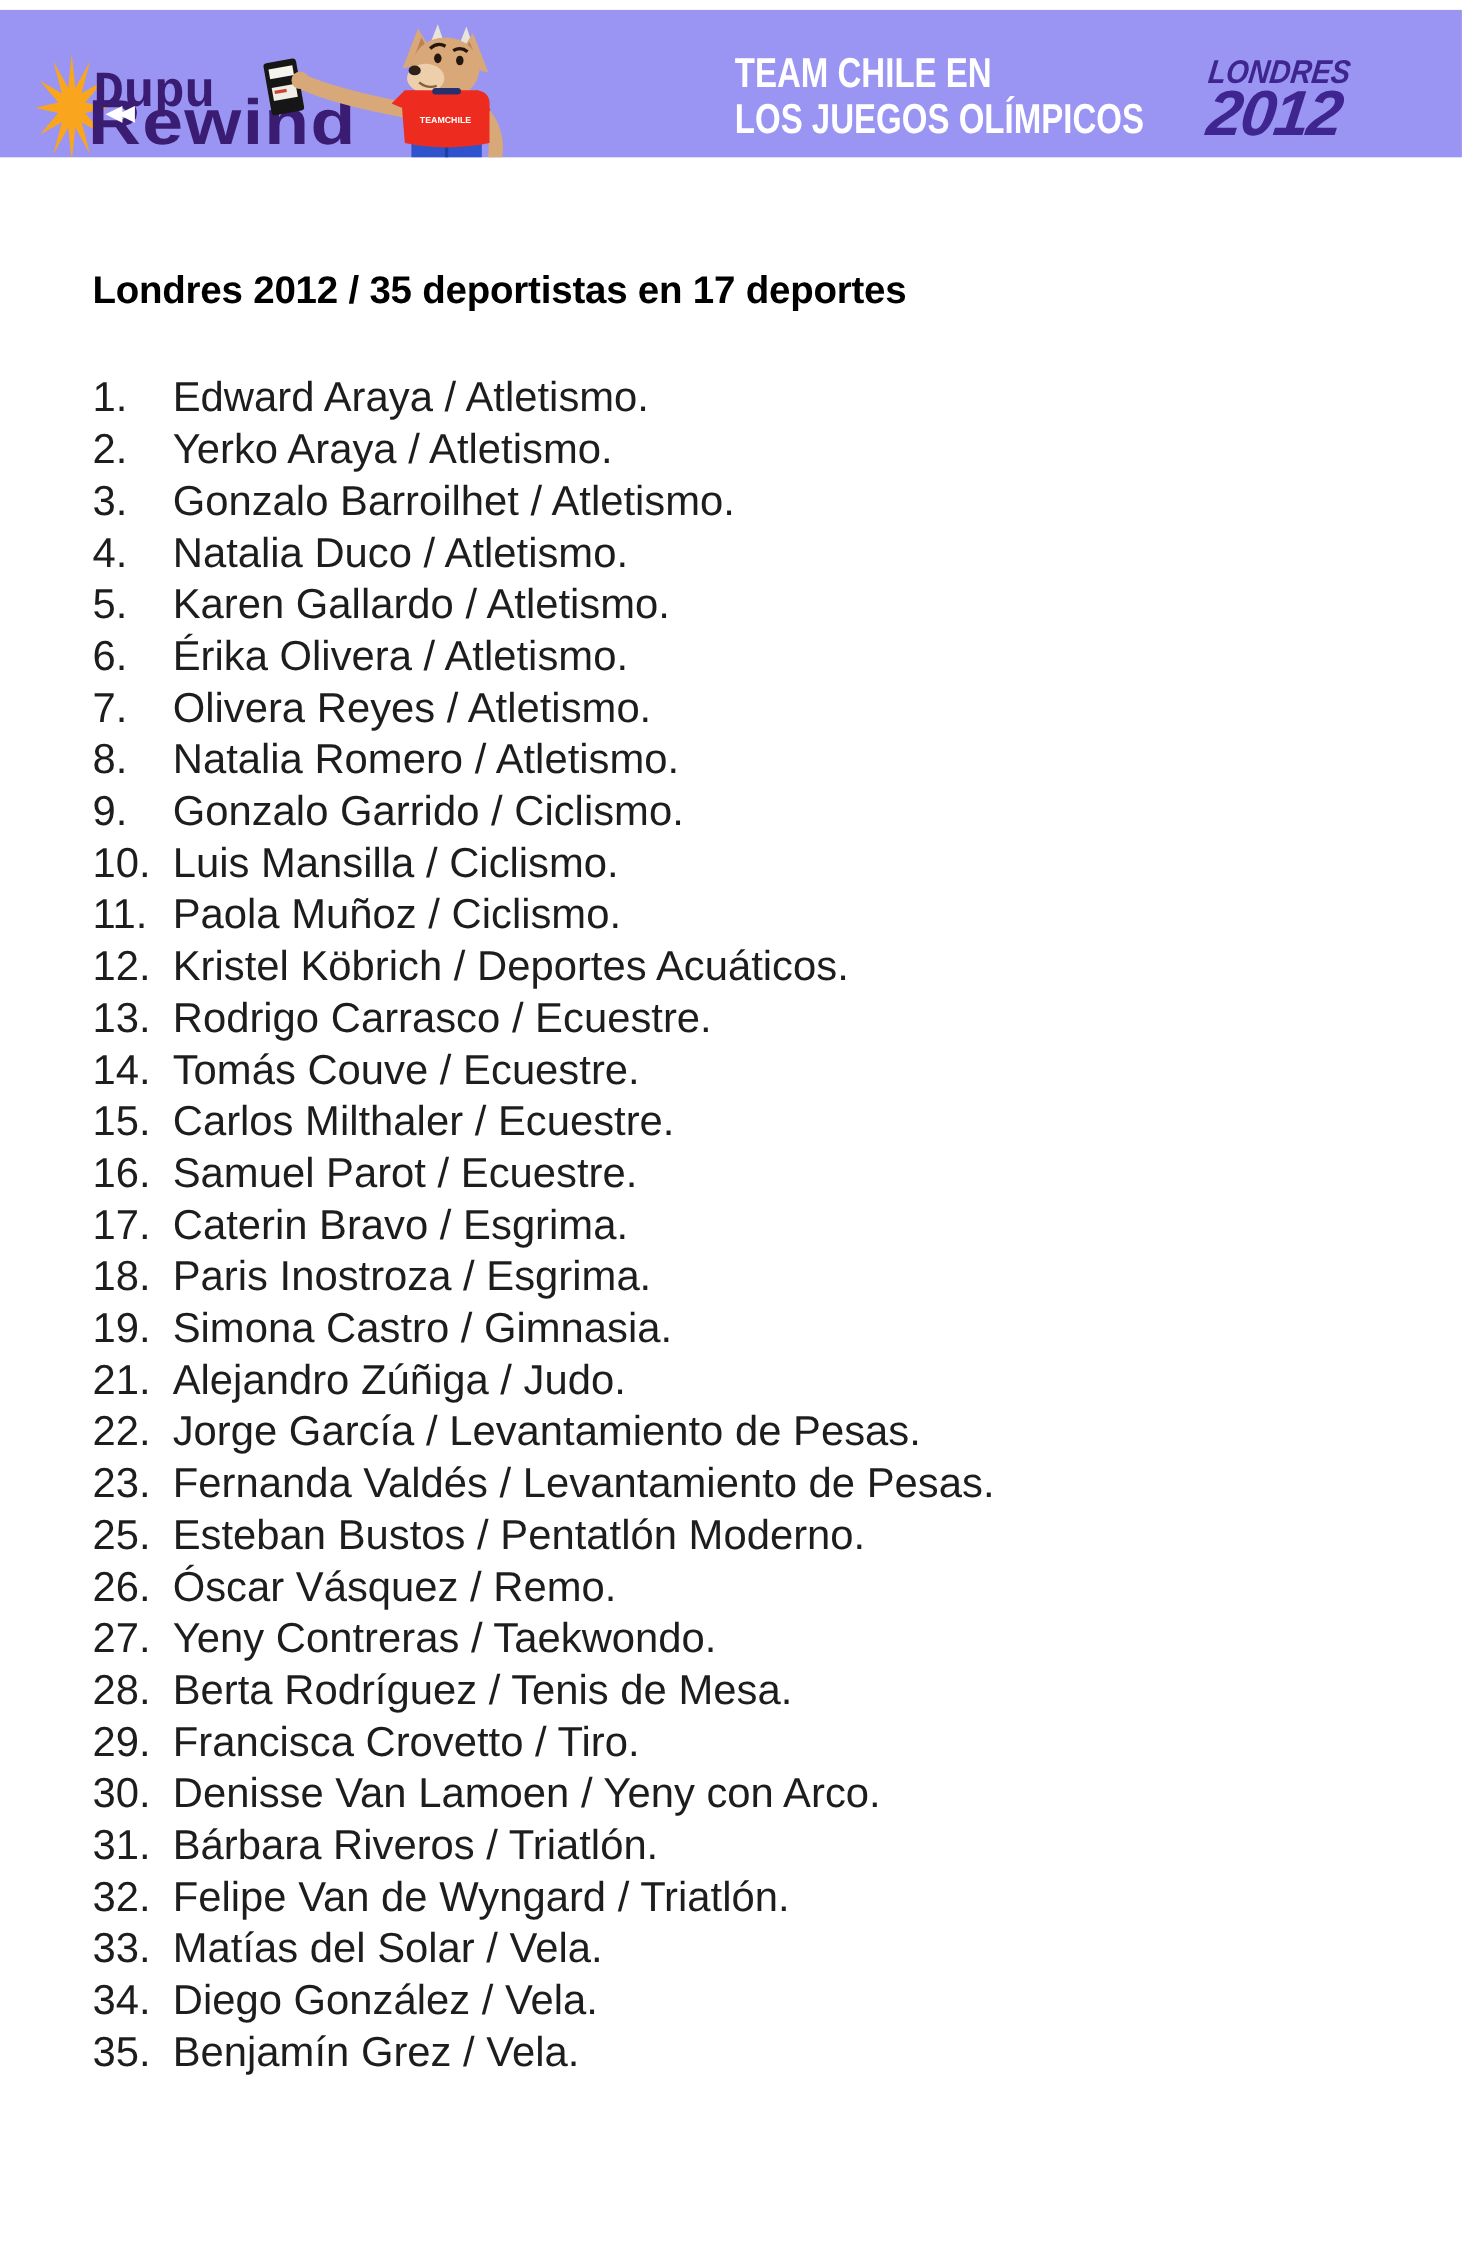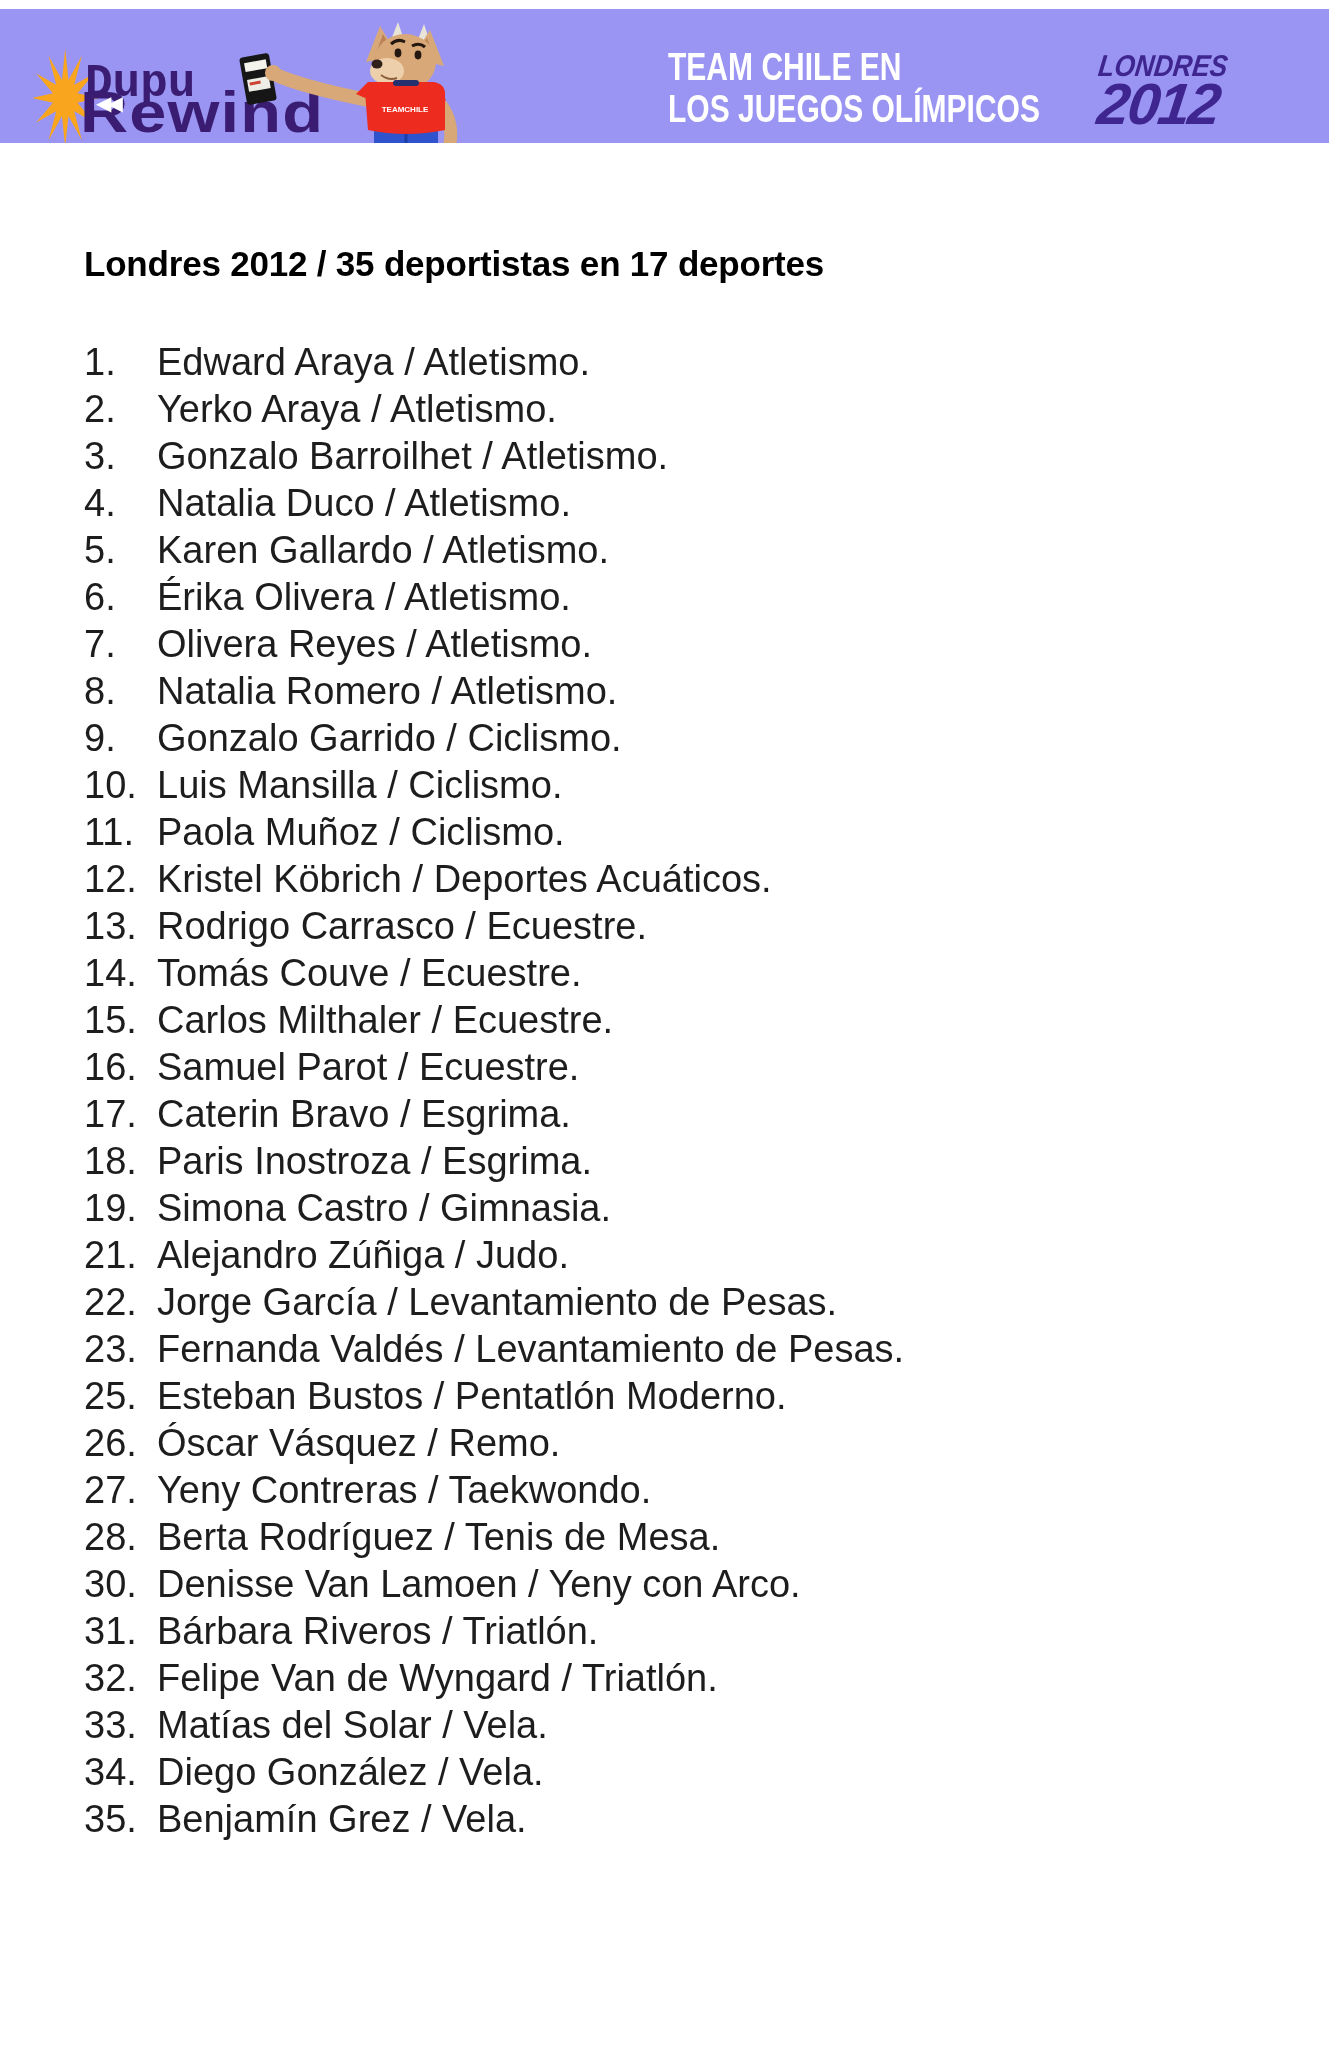--- a/index.html
+++ b/index.html
@@ -225,20 +225,24 @@
     </div>
     <div class="row">
       <span class="num">27.</span>
       <span class="txt">Yeny Contreras / Taekwondo.</span>
     </div>
     <div class="row">
       <span class="num">28.</span>
       <span class="txt">Berta Rodríguez / Tenis de Mesa.</span>
     </div>
     <div class="row">
+      <span class="num">29.</span>
+      <span class="txt">Francisca Crovetto / Tiro.</span>
+    </div>
+    <div class="row">
       <span class="num">30.</span>
       <span class="txt">Denisse Van Lamoen / Yeny con Arco.</span>
     </div>
     <div class="row">
       <span class="num">31.</span>
       <span class="txt">Bárbara Riveros / Triatlón.</span>
     </div>
     <div class="row">
       <span class="num">32.</span>
       <span class="txt">Felipe Van de Wyngard / Triatlón.</span>

